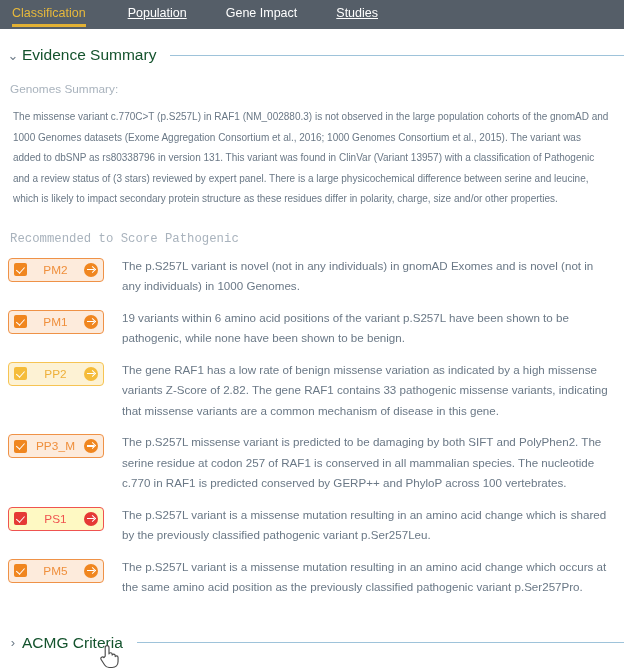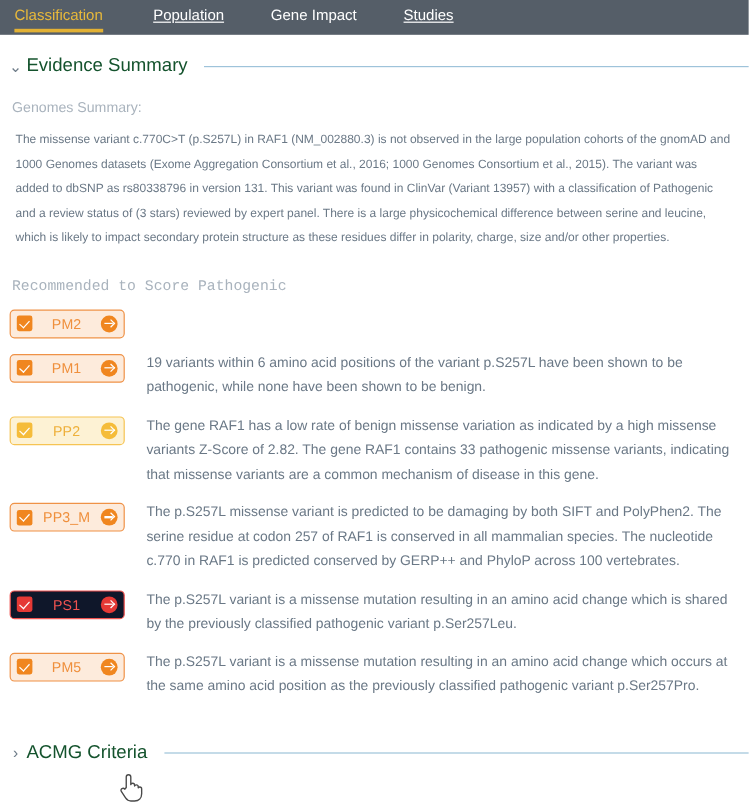--- a/index.html
+++ b/index.html
@@ -189,21 +189,21 @@
     transform: rotate(45deg);
   }
 
   
   .badge.tier-yellow { border-color: #f6c453; background: #fdf2d4; }
   .badge.tier-yellow .cbox { background: #f5bc3a; }
   .badge.tier-yellow .btxt { color: #eeb03a; }
   .badge.tier-yellow .arrow { background: #f5bc3a; }
 
   
-  .badge.tier-red { border-color: #ef5350; background: #0f172a; }
+  .badge.tier-red { border-color: #ef5350; background: #fef9c3; }
   .badge.tier-red .cbox { background: #e53935; }
   .badge.tier-red .btxt { color: #ef5350; }
   .badge.tier-red .arrow { background: #e53935; }
 
   .crit-desc {
     flex: 1 1 auto;
     margin-left: 18px;
     margin-right: 14px;
     font-size: 11.6px;
     line-height: 20.5px;
@@ -259,20 +259,21 @@
   <div class="subhead-2">Recommended to Score Pathogenic</div>
 
   <div class="criteria-list">
 
     <div class="crit-row">
       <div class="badge">
         <span class="cbox"></span>
         <span class="btxt">PM2</span>
         <span class="arrow"></span>
       </div>
+      <div class="crit-desc">The p.S257L variant is novel (not in any individuals) in gnomAD Exomes and is novel (not in any individuals) in 1000 Genomes.</div>
     </div>
 
     <div class="crit-row">
       <div class="badge">
         <span class="cbox"></span>
         <span class="btxt">PM1</span>
         <span class="arrow"></span>
       </div>
       <div class="crit-desc">19 variants within 6 amino acid positions of the variant p.S257L have been shown to be pathogenic, while none have been shown to be benign.</div>
     </div>

